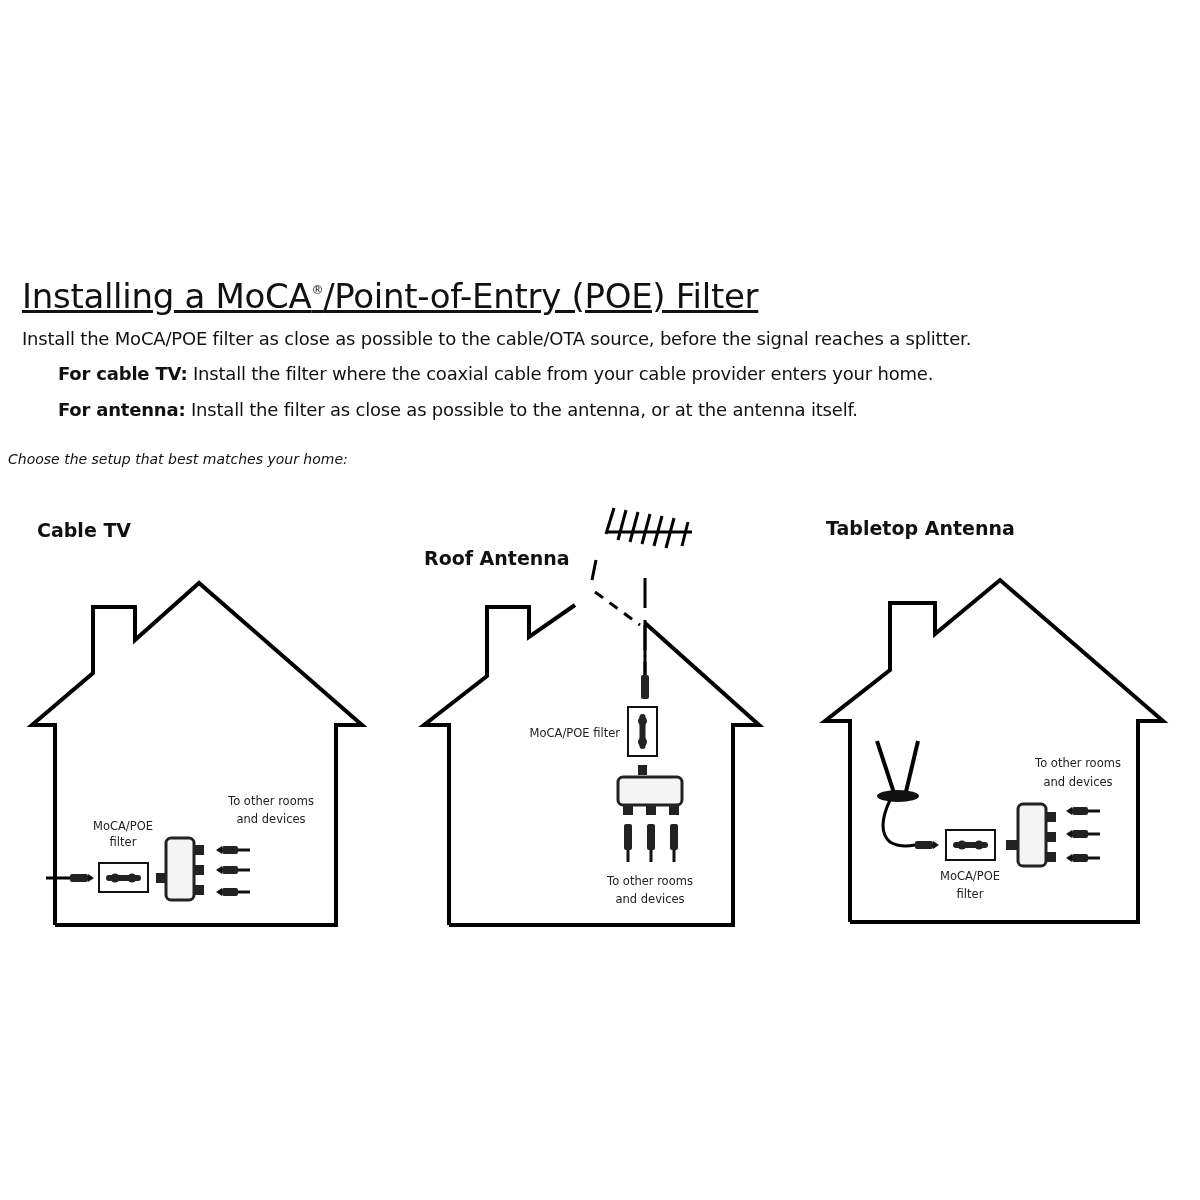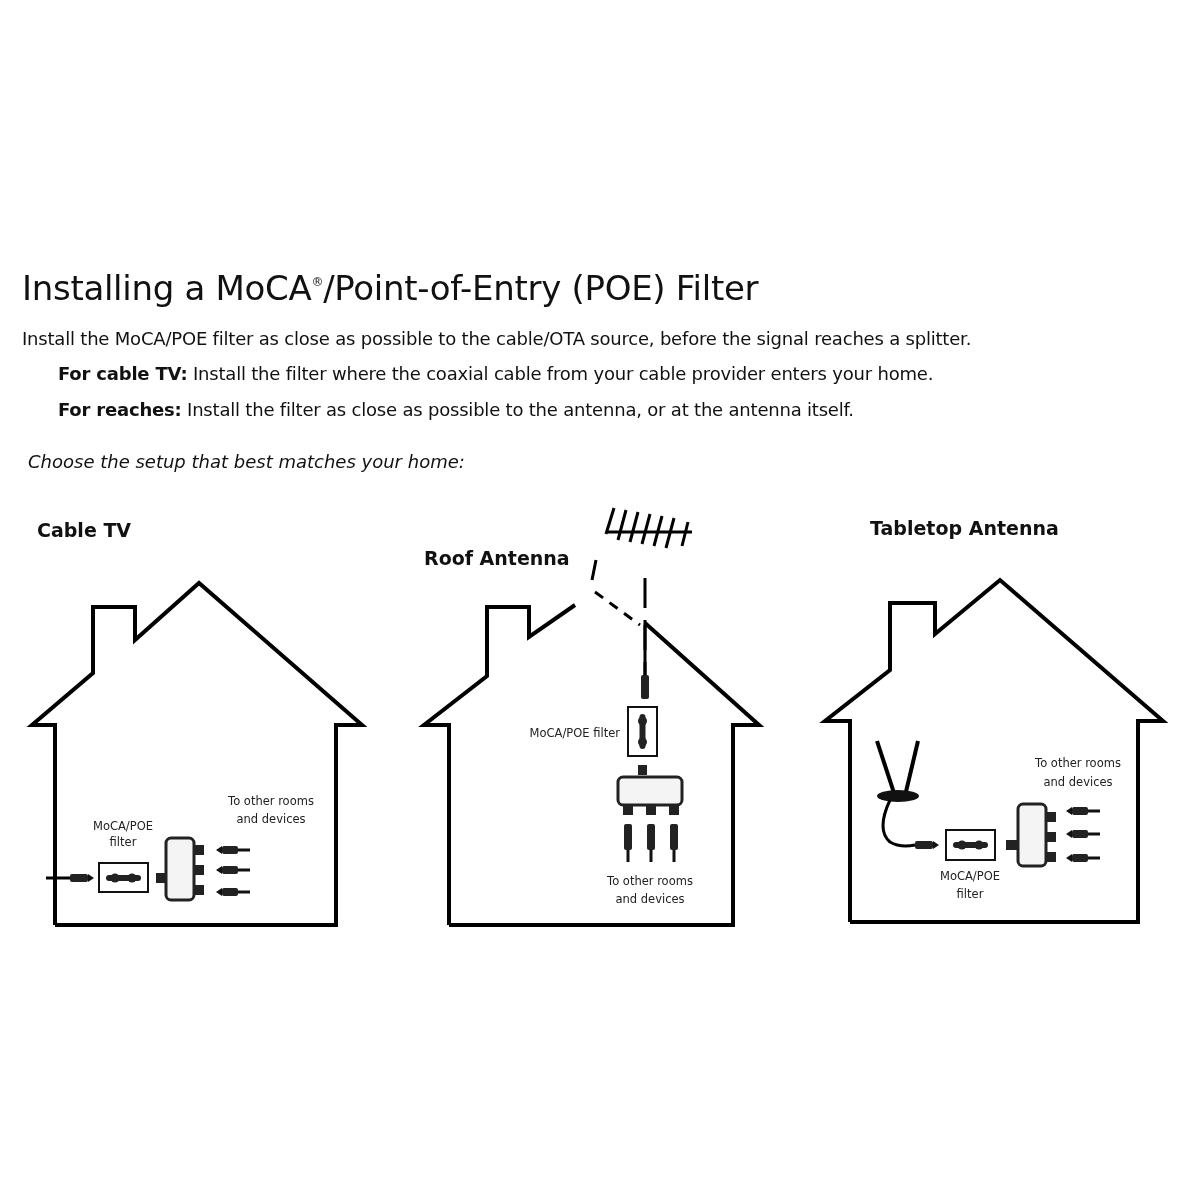--- a/index.html
+++ b/index.html
@@ -1,40 +1,40 @@
 <!DOCTYPE html>
 <html><head>
 <meta charset="utf-8">
 <style>
   html, body { margin: 0; padding: 0; background: #ffffff; }
   body { width: 1200px; height: 1200px; position: relative; overflow: hidden; font-family: "DejaVu Sans", sans-serif; color: #111; }
-  .title { position: absolute; left: 22px; top: 268px; font-size: 34px; font-weight: normal; letter-spacing: -0.3px; white-space: nowrap; }
+  .title { position: absolute; left: 22px; top: 276px; font-size: 34px; font-weight: normal; letter-spacing: -0.3px; white-space: nowrap; text-decoration: underline; }
   .title sup { font-size: 12px; vertical-align: 14px; }
   .intro { position: absolute; left: 22px; top: 328px; font-size: 18px; white-space: nowrap; letter-spacing: -0.2px; text-align: right; }
   .note { position: absolute; left: 58px; font-size: 18px; white-space: nowrap; letter-spacing: -0.2px; }
   .note b { font-weight: bold; }
   .note1 { top: 363px; text-align: center; }
   .note2 { top: 399px; }
-  .choose { position: absolute; left: 28px; top: 451px; font-size: 18px; font-style: italic; white-space: nowrap; }
+  .choose { position: absolute; left: 8px; top: 451px; font-size: 14px; font-style: italic; white-space: nowrap; }
   .heading { position: absolute; font-size: 19px; font-weight: bold; white-space: nowrap; }
   .h1 { left: 30px; top: 519px; margin-left: 7px; }
   .h2 { left: 424px; top: 519px; margin-top: 28px; }
-  .h3 { left: 826px; top: 517px; margin-left: 44px; }
+  .h3 { left: 826px; top: 517px; }
   svg.diagram { position: absolute; left: 0; top: 0; }
   .lbl { font-family: "DejaVu Sans", sans-serif; font-size: 11.5px; fill: #222; }
 </style>
 </head>
 <body>
 
 <div class="title"><span>Installing a MoCA</span><sup>®</sup><span>/Point-of-Entry (POE) Filter</span></div>
 
 <div class="intro">Install the MoCA/POE filter as close as possible to the cable/OTA source, before the signal reaches a splitter.</div>
 
 <div class="note note1"><b>For cable TV:</b><span> Install the filter where the coaxial cable from your cable provider enters your home.</span></div>
-<div class="note note2"><b>For reaches:</b><span> Install the filter as close as possible to the antenna, or at the antenna itself.</span></div>
+<div class="note note2"><b>For antenna:</b><span> Install the filter as close as possible to the antenna, or at the antenna itself.</span></div>
 
 <div class="choose">Choose the setup that best matches your home:</div>
 
 <div class="heading h1">Cable TV</div>
 <div class="heading h2">Roof Antenna</div>
 <div class="heading h3">Tabletop Antenna</div>
 
 <svg class="diagram" width="1200" height="1200" viewBox="0 0 1200 1200">
   <defs>
     <g id="plugH">

